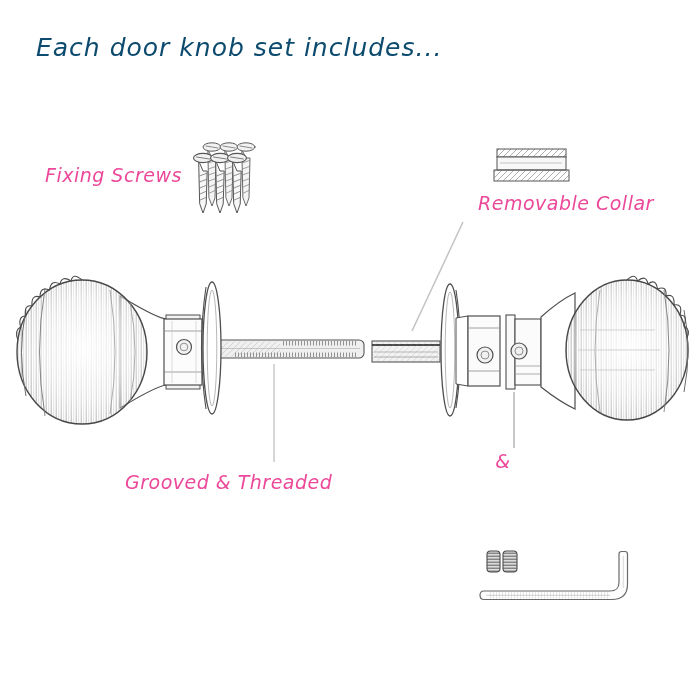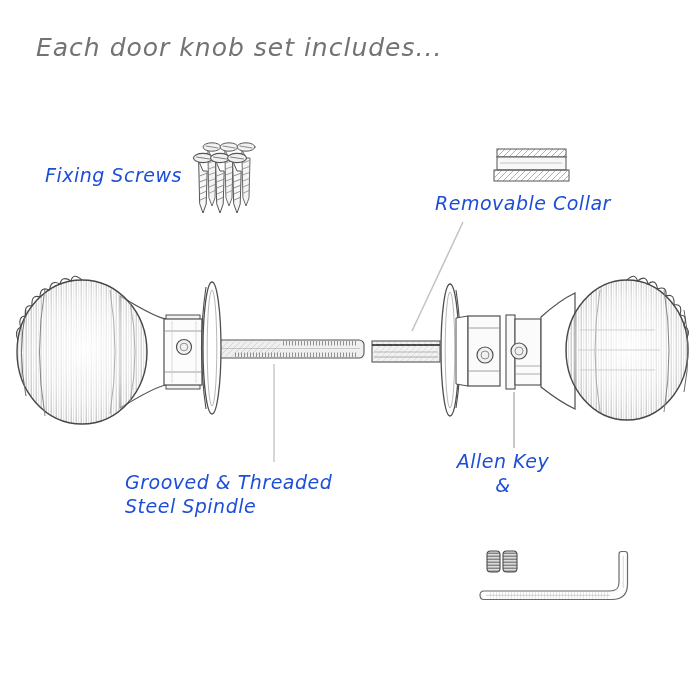--- a/index.html
+++ b/index.html
@@ -2,28 +2,28 @@
 <html><head>
 <meta charset="utf-8">
 <style>
   * { margin: 0; padding: 0; box-sizing: border-box; }
   html, body { width: 700px; height: 700px; background: #ffffff; overflow: hidden; }
   body { position: relative; font-family: "DejaVu Sans", sans-serif; }
   .stage { position: absolute; left: 0; top: 0; width: 700px; height: 700px; }
   svg.art { position: absolute; left: 0; top: 0; }
   .lbl {
     position: absolute;
-    color: #1d4ed8;
+    color: #ec4899;
     font-style: italic;
     letter-spacing: 0.5px;
     white-space: nowrap;
   }
-  .title { left: 36px; top: 33px; font-size: 25px; letter-spacing: 1px; color: #737373; text-align: right; }
+  .title { left: 36px; top: 33px; font-size: 25px; letter-spacing: 1px; color: #0c4a6e; text-align: right; }
   .fixing { left: 45px; top: 164px; font-size: 19px; }
-  .collar { left: 435px; top: 192px; font-size: 19px; }
+  .collar { left: 478px; top: 192px; font-size: 19px; }
   .spindle-lbl { left: 125px; top: 470px; width: 222px; font-size: 19px; line-height: 24px; text-align: left; white-space: normal; }
   .allen-lbl { left: 423px; top: 449px; width: 160px; font-size: 19px; line-height: 24px; text-align: center; white-space: normal; }
   .line2 { display: block; }
 </style>
 </head>
 <body>
 
 <div class="stage">
 
   <svg class="art" width="700" height="700" viewBox="0 0 700 700">
@@ -199,21 +199,19 @@
   </svg>
 
   <div class="lbl title">Each door knob set includes...</div>
 
   <div class="lbl fixing">Fixing Screws</div>
 
   <div class="lbl collar">Removable Collar</div>
 
   <div class="lbl spindle-lbl">
     <span class="line2">Grooved &amp; Threaded</span>
-    <span class="line2">Steel Spindle</span>
   </div>
 
   <div class="lbl allen-lbl">
-    <span class="line2">Allen Key</span>
     <span class="line2">&amp;</span>
   </div>
 
 </div>
 
 </body></html>

